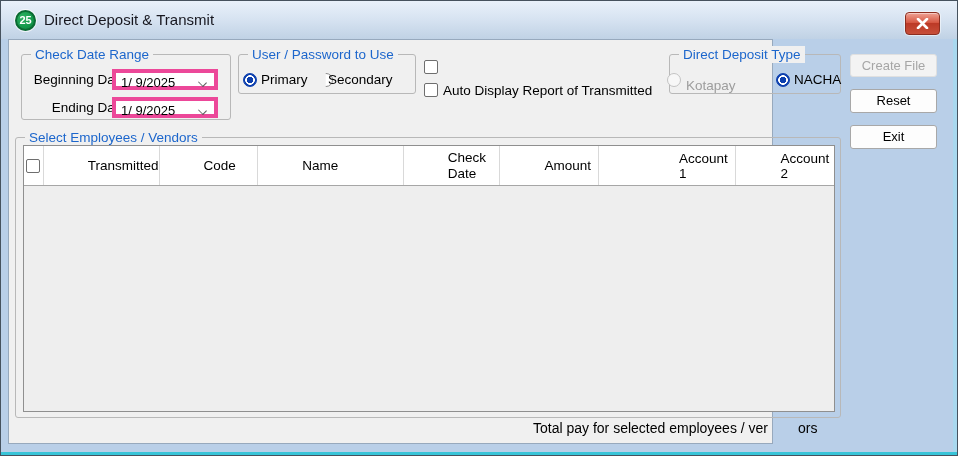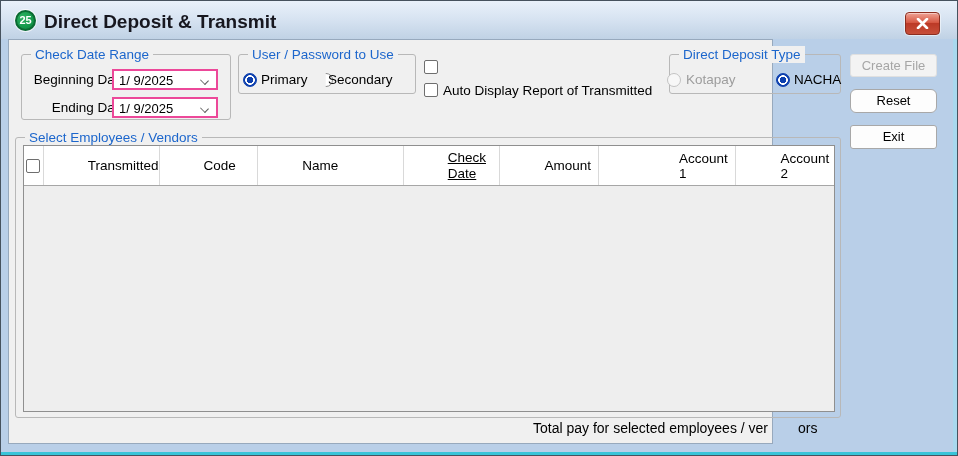--- a/index.html
+++ b/index.html
@@ -20,21 +20,21 @@
   }
   .app-icon{
     position:absolute; left:14px; top:9px; width:21px; height:21px; border-radius:50%;
     background:radial-gradient(circle at 35% 30%, #2db060, #149a4c 60%, #0d7a3a 100%);
     border:2px solid #0b6b33;
     color:#fff; font-size:11px; font-weight:bold; line-height:17px; text-align:center;
     box-shadow:0 0 0 1px rgba(255,255,255,.65);
   }
   .window-title{
     position:absolute; left:43px; top:10px;
-    font-size:19px; color:#17171f; white-space:nowrap;font-weight:bold;
+    font-size:15px; color:#17171f; white-space:nowrap;
   }
   .close-btn{
     position:absolute; right:17px; top:11px; width:35px; height:23px;
     border:1px solid #8c2e20; border-radius:4px;
     background:linear-gradient(#efa294 0%, #d75a45 45%, #bc3a27 50%, #c74f39 100%);
     box-shadow:inset 0 1px 0 rgba(255,255,255,.45), 0 0 0 1px rgba(255,255,255,.5);
     display:flex; align-items:center; justify-content:center; cursor:pointer;
   }
 
   
@@ -48,21 +48,21 @@
   }
   .legend{
     position:absolute; top:-9px; left:9px; background:#f0f0f0; padding:0 4px;
     font-size:13.5px; color:#1c66cc; line-height:17px; white-space:nowrap;
   }
 
   .lbl{ position:absolute; font-size:13.5px; color:#000; white-space:nowrap; }
 
   .combo{
     position:absolute; width:106px; height:21px; background:#fff;
-    border:2px solid #ec4899; z-index:2; cursor:pointer;
+    border:4px solid #ec4899; z-index:2; cursor:pointer;
   }
   .combo .val{ position:absolute; left:5px; top:2px; font-size:13px; color:#000; white-space:nowrap; }
   .chev{
     position:absolute; right:8px; top:6px; width:7px; height:7px;
     border-right:1.6px solid #5a5a5a; border-bottom:1.6px solid #5a5a5a;
     transform:rotate(45deg) scaleY(.8);
   }
 
   .radio{
     position:absolute; width:14px; height:14px; border-radius:50%;
@@ -95,21 +95,21 @@
     position:absolute; left:14px; top:105px; width:812px; height:267px;
     background:#eeeeee; border:1px solid #8f8f8f;
   }
   .grid-header{
     display:flex; height:40px; background:#ffffff; border-bottom:1px solid #a6a6a6;gap:36px;
   }
   .th{
     position:relative; display:flex; align-items:center; padding-left:8px;
     font-size:13.5px; color:#000; border-right:1px solid #d9d9d9; cursor:pointer;
   }
-  .th.wrap{ white-space:pre-line; line-height:16px;text-decoration:underline; }
+  .th.wrap{ white-space:pre-line; line-height:16px; }
   .th:last-child{ border-right:none; }
   .th.cb-col{ justify-content:center; padding-left:0; }
   .th .checkbox{ position:static; }
 
   .footer-label{
     position:absolute; left:524px; top:380px; font-size:14px; color:#000; white-space:nowrap;
   }
   .footer-label .part2{ margin-left:30px; }
 </style>
 </head>
@@ -151,27 +151,27 @@
       <div class="lbl" style="left:89px; top:17px;">Secondary</div>
     </div>
 
     <div class="checkbox" style="left:415px; top:20px;"></div>
     <div class="checkbox" style="left:415px; top:43px;"></div>
     <div class="lbl" style="left:434px; top:43px;">Auto Display Report of Transmitted</div>
 
     <div class="groupbox" style="left:660px; top:14px; width:172px; height:40px;">
       <div class="legend">Direct Deposit Type</div>
       <div class="radio disabled" style="left:-3px; top:18px;"></div>
-      <div class="lbl disabled" style="left:16px; top:17px;">Kotapay</div>
+      <div class="lbl disabled" style="left:16px; top:23px;">Kotapay</div>
       <div class="radio selected" style="left:106px; top:18px;"></div>
       <div class="lbl" style="left:124px; top:17px;">NACHA</div>
     </div>
 
     <div class="btn disabled" style="top:14px;text-align:center;">Create File</div>
-    <div class="btn" style="top:49px;border-radius:6px;">Reset</div>
+    <div class="btn" style="top:49px;">Reset</div>
     <div class="btn" style="top:85px;">Exit</div>
 
     <div class="groupbox" style="left:6px; top:97px; width:826px; height:281px;">
       <div class="legend">Select Employees / Vendors</div>
     </div>
 
     <div class="grid">
       <div class="grid-header">
         <div class="th cb-col" style="width:33px;">
           <span class="checkbox"></span>

